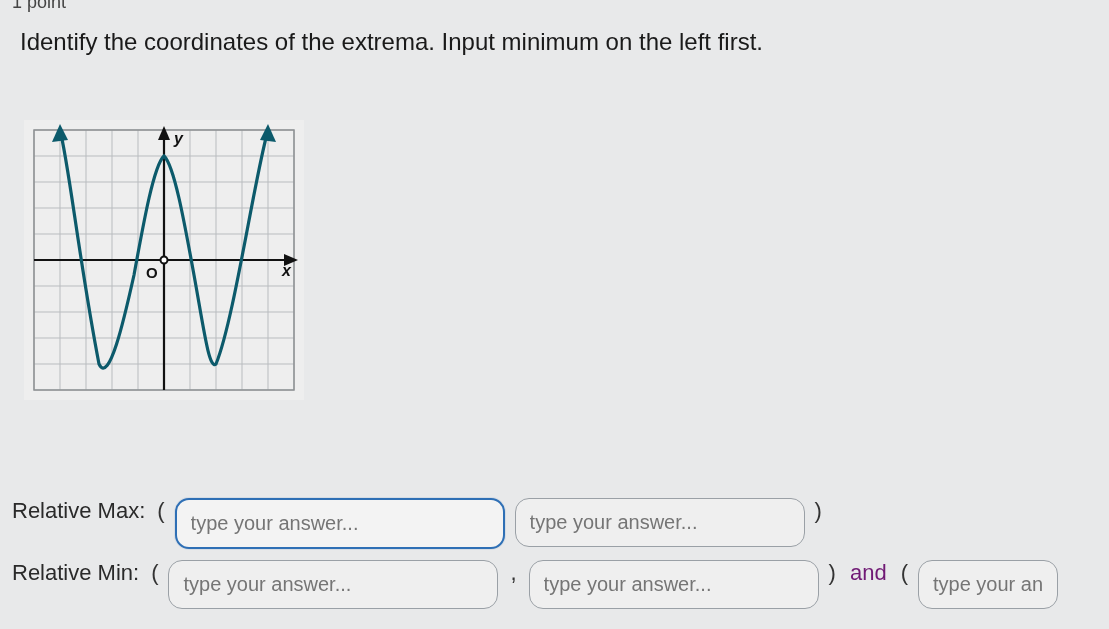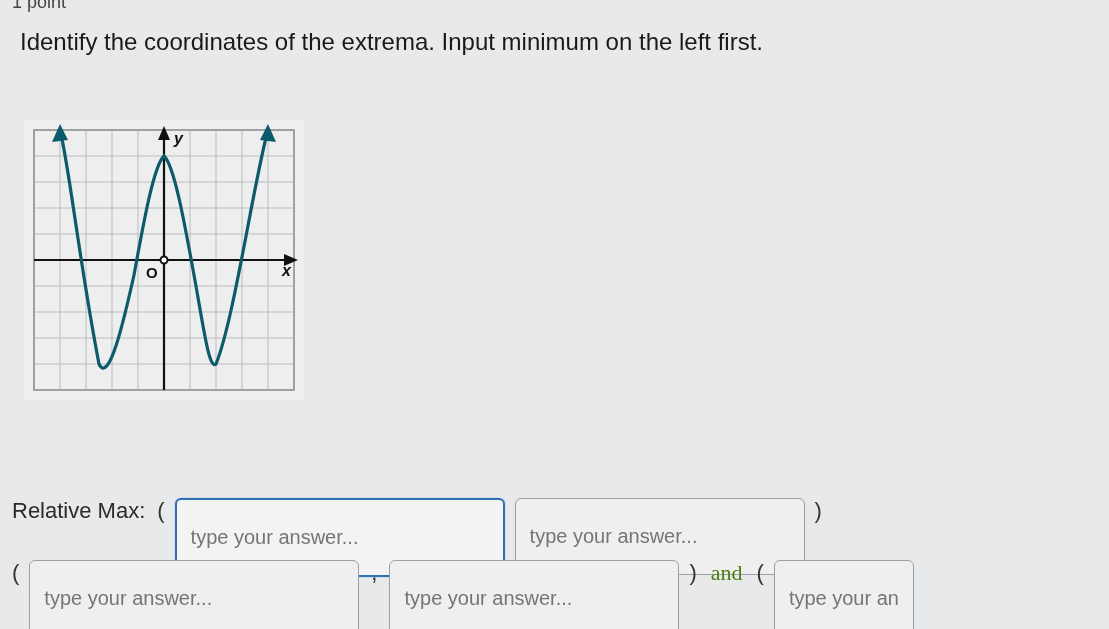--- a/index.html
+++ b/index.html
@@ -44,27 +44,27 @@
     align-items: flex-start;
     gap: 10px;
     font-size: 22px;
     color: #2a2a2a;
   }
   .row-max { top: 498px; }
   .row-min { top: 560px; }
   .label { white-space: nowrap; margin-right: 2px; }
   .paren { font-size: 22px; color:#333; }
   .sep   { font-size: 22px; color:#333; padding:0 2px;}
-  .and   { font-size: 22px; color:#4d7c0f; padding:0 4px;font-family:Liberation Serif, serif;}
+  .and   { font-size: 22px; color:#701a75; padding:0 4px;}
 
   .answer-box {
     border: 1px solid #9aa0a6;
     background: #efefef;
-    border-radius: 6px;
-    padding: 26px 14px;
+    border-radius: 14px;
+    padding: 12px 14px;
     font-size: 20px;
     color: #666;
     outline: none;
     font-family: inherit;
   }
   .answer-box.focused {
     border: 2px solid #2e6fb5;
     box-shadow: 0 0 0 1px rgba(46,111,181,0.1);
     background:#f3f3f3;
   }
@@ -141,20 +141,21 @@
 
 <div class="answer-row row-max">
   <span class="label">Relative Max:</span>
   <span class="paren">(</span>
   <input class="answer-box focused w-lg" type="text" placeholder="type your answer..." style="">
   <input class="answer-box w-md" type="text" placeholder="type your answer..." style="">
   <span class="paren">)</span>
 </div>
 
 <div class="answer-row row-min">
+  <span class="label">Relative Min:</span>
   <span class="paren">(</span>
   <input class="answer-box w-lg" type="text" placeholder="type your answer..." style="">
   <span class="sep">,</span>
   <input class="answer-box w-md" type="text" placeholder="type your answer..." style="">
   <span class="paren">)</span>
   <span class="and">and</span>
   <span class="paren">(</span>
   <input class="answer-box w-sm" type="text" placeholder="type your ans" style="">
 </div>
 

